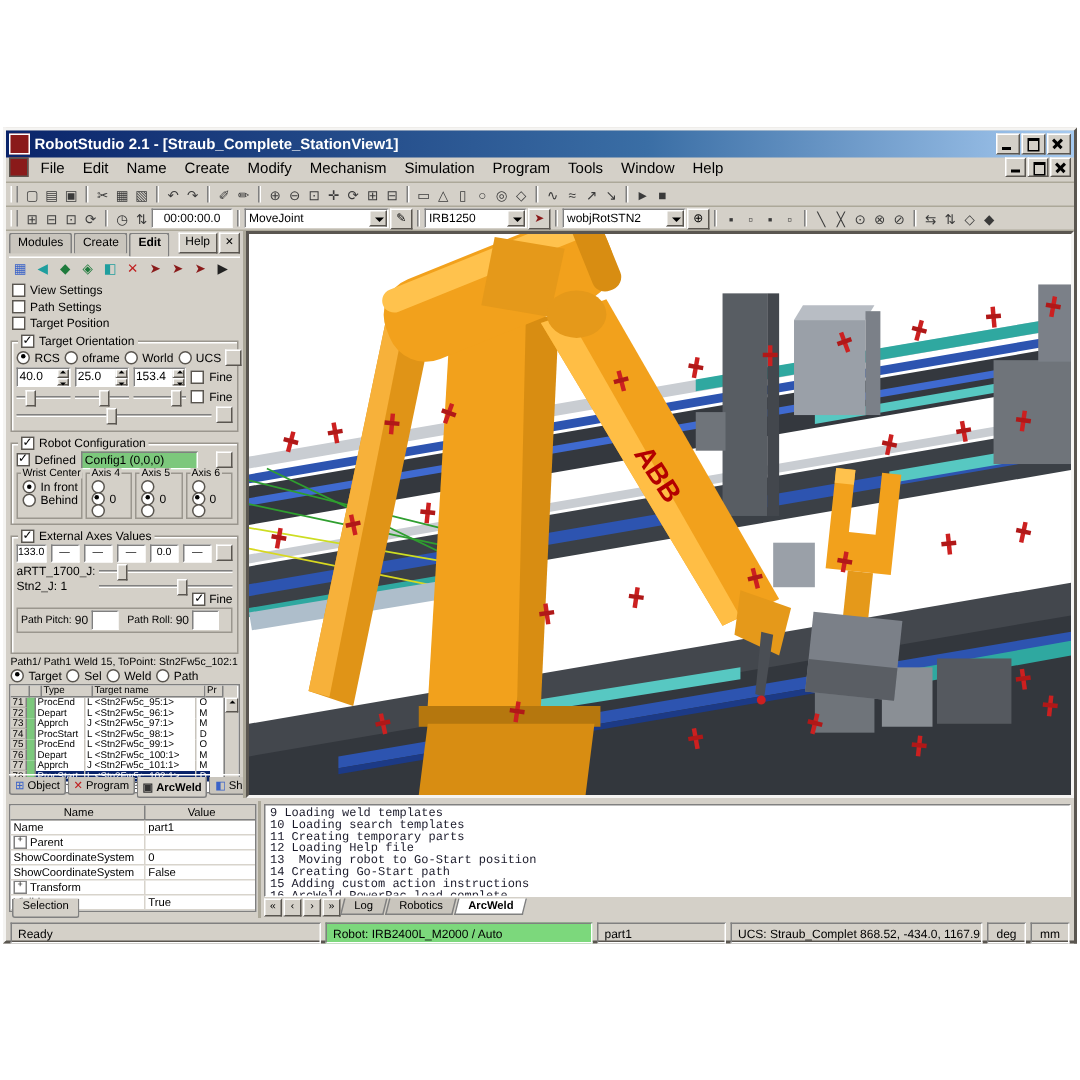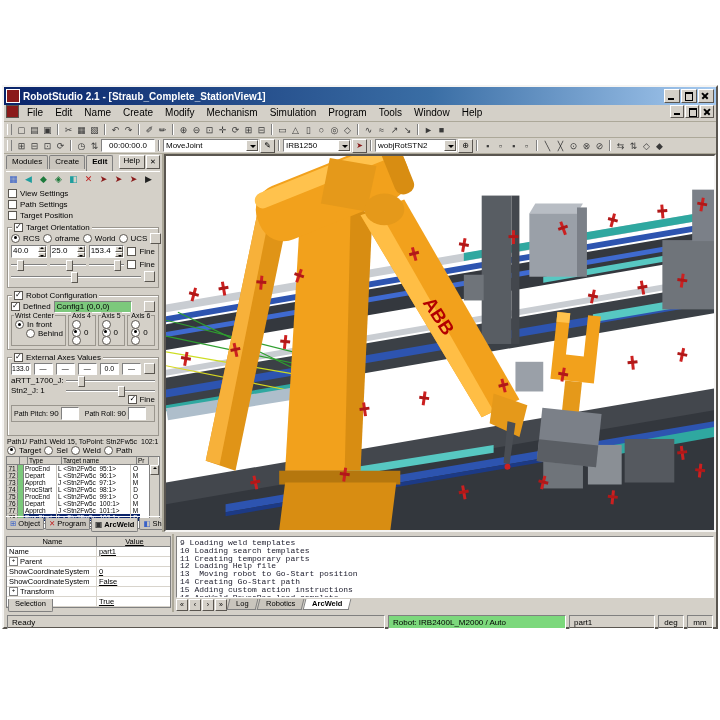--- a/index.html
+++ b/index.html
@@ -91,21 +91,21 @@
   .viewport{flex:1;border:2px solid;border-color:#5a5650 #f5f4f2 #f5f4f2 #5a5650;background:#fff;position:relative;overflow:hidden;}
   .viewport svg{position:absolute;left:0;top:0;width:100%;height:100%;}
   
   .bottom{display:flex;height:78px;border-top:2px solid #d4d0c8;}
   .prop-panel{width:170px;flex:none;padding:2px 1px 0 2px;box-sizing:border-box;border-right:2px solid #aca899;position:relative;}
   .pgrid{border:1px solid #808080;background:#fff;font-size:7.5px;}
   .grow{display:flex;height:9px;line-height:9px;border-bottom:1px solid #d8d4cc;align-items:flex-end;}
   .grow.h{background:#d4d0c8;border-bottom:1px solid #808080;font-size:7.5px;}
   .gname{width:55%;border-right:1px solid #d8d4cc;padding-left:2px;overflow:hidden;white-space:nowrap;display:flex;align-items:center;gap:2px;}
   .grow.h .gname,.grow.h .gval{justify-content:center;text-align:center;border-right-color:#808080;}
-  .gval{width:45%;padding-left:2px;overflow:hidden;white-space:nowrap;text-decoration:underline;}
+  .gval{width:45%;padding-left:2px;overflow:hidden;white-space:nowrap;}
   .exp{width:7px;height:7px;border:1px solid #808080;background:#fff;font-size:6px;line-height:5px;text-align:center;flex:none;}
   .seltab{position:absolute;bottom:0;left:4px;height:12px;border:1px solid #808080;border-top:none;background:#d4d0c8;font-size:7.5px;padding:0 6px;border-radius:0 0 2px 2px;}
   .log-panel{flex:1;display:flex;flex-direction:column;padding:2px 2px 0 2px;box-sizing:border-box;}
   .logbox{flex:1;background:#fff;border:1px solid;border-color:#808080 #fff #fff #808080;font-family:"Liberation Mono",monospace;font-size:8px;line-height:7.8px;padding:2px 3px;color:#1a1a2a;overflow:hidden;white-space:pre;}
   .sheettabs{height:13px;display:flex;align-items:flex-start;gap:1px;padding-top:1px;}
   .navb{width:10px;height:10px;background:#d4d0c8;border:1px solid;border-color:#fff #5a5650 #5a5650 #fff;font-size:7px;line-height:9px;text-align:center;flex:none;}
   .stab{height:10px;padding:0 7px;border:1px solid #808080;border-top:none;background:#c9c5bd;font-size:7.5px;line-height:10px;transform:skewX(-14deg);}
   .stab span{display:inline-block;transform:skewX(14deg);}
   .stab.active{background:#fff;font-weight:bold;}
   
@@ -358,21 +358,21 @@
           <span class="greenval">Config1 (0,0,0)</span>
           <span class="minibtn" style="margin-left:auto"></span>
         </div>
         <div class="axwrap" id="axis-boxes">
             <div class="axbox" style="flex: 1.5 1 0%;">
               <span class="axleg">Wrist Center</span>
               <div class="row" style="height: 9px;">
                 <span class="rad on"></span>
                 <span>In front</span>
               </div>
-              <div class="row" style="height: 9px; margin-left: 11px;">
+              <div class="row" style="height: 9px;">
                 <span class="rad"></span>
                 <span>Behind</span>
               </div>
             </div>
             <div class="axbox">
               <span class="axleg">Axis 4</span>
               <div class="row" style="height: 8px;">
                 <span class="rad"></span>
               </div>
               <div class="row" style="height: 8px;">
@@ -835,16 +835,17 @@
           <span class="stab"><span>Robotics</span></span>
           <span class="stab active"><span>ArcWeld</span></span>
         </div>
     </div>
   </div>
 
   <div class="status">
     <span class="seg ready">Ready</span>
     <span class="seg robot">Robot: IRB2400L_M2000 / Auto</span>
     <span class="seg sel">part1</span>
+    <span class="seg ucs">UCS: Straub_Complet 868.52, -434.0, 1167.9</span>
     <span class="seg unit">deg</span>
     <span class="seg unit">mm</span>
   </div>
 </div>
 
 </body></html>

